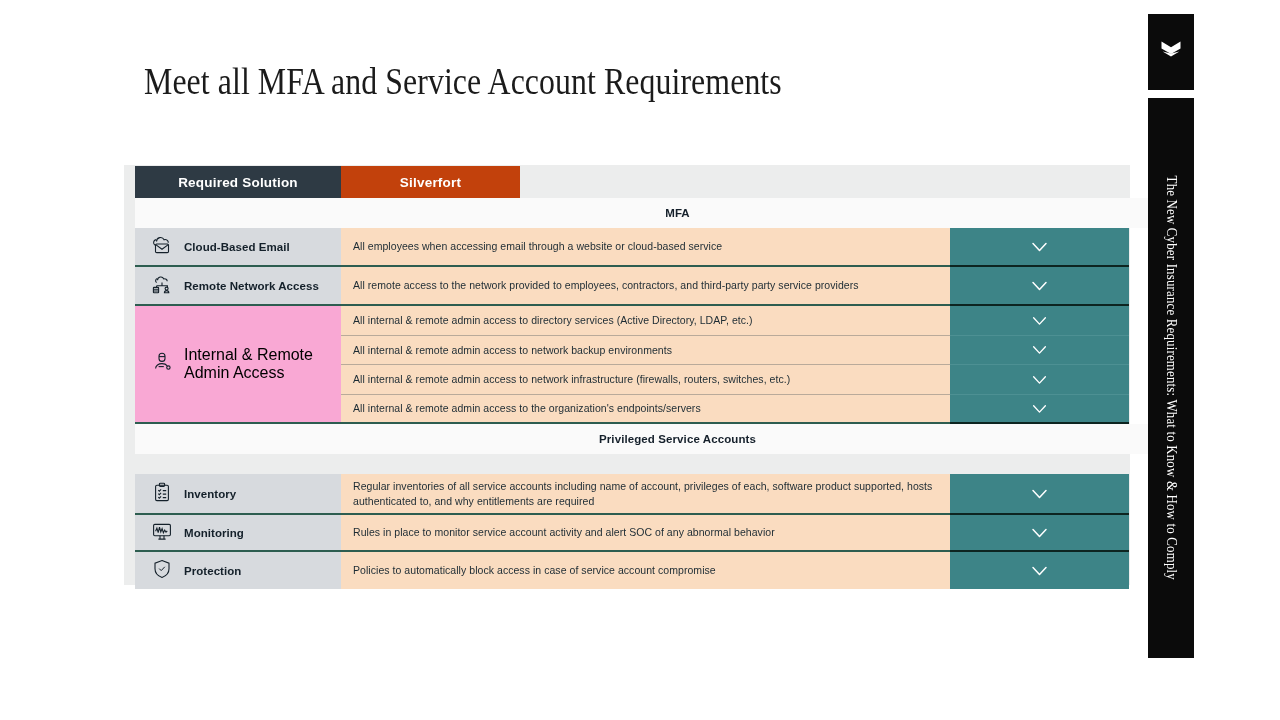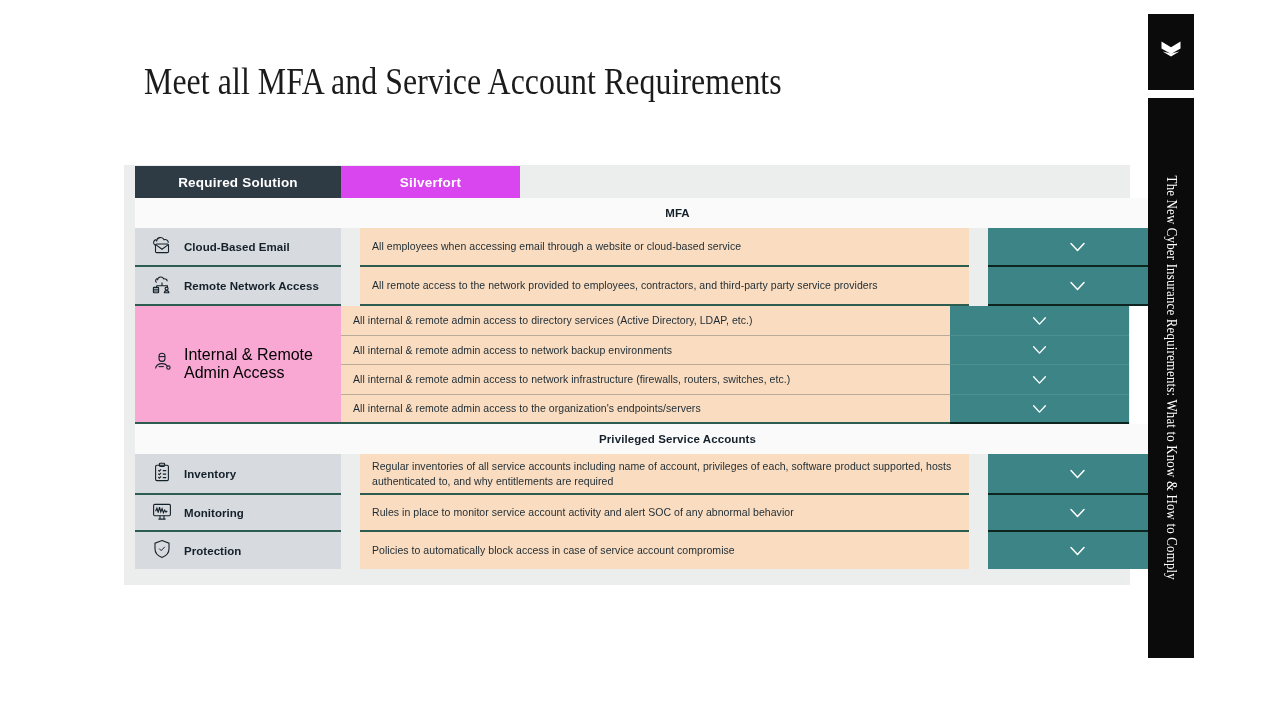--- a/index.html
+++ b/index.html
@@ -68,21 +68,21 @@
     display: flex;
     align-items: center;
     justify-content: center;
     color: #ffffff;
     font-size: 13.5px;
     font-weight: bold;
     letter-spacing: 0.2px;
   }
   .th-solution { width: 206px; background: #2e3a44; }
   .th-capabilities { width: 609px; background: #0d221e; }
-  .th-silverfort { width: 179px; background: #d946ef; }
+  .th-silverfort { width: 179px; background: #c2410c; }
 
   
   .section-row {
     display: flex;
     height: 30px;
     flex: 0 0 30px;
     background: #fafafa;
     align-items: center;
     padding-left: 32px;
   }
@@ -94,21 +94,20 @@
     font-weight: bold;
     color: #15202b;
     letter-spacing: 0.1px;
   }
   .section-row .sec-right { width: 179px; }
 
   
   .row {
     display: flex;
     flex: 0 0 auto;
-    gap: 19px;
   }
   .cell-solution {
     width: 206px;
     background: #d7dade;
     display: flex;
     align-items: center;
     gap: 9px;
     padding: 0 10px 0 14px;
     border-bottom: 2px solid #2d5d50;
   }
@@ -344,21 +343,21 @@
 
         </div>
       </div>
 
       <div class="section-row">
         <div class="sec-left"></div>
         <div class="sec-mid">Privileged Service Accounts</div>
         <div class="sec-right"></div>
       </div>
 
-      <div class="row" style="height:41px;">
+      <div class="row" style="height:41px;margin-top:20px;">
         <div class="cell-solution">
           <span class="icon">
             <svg width="26" height="26" viewBox="0 0 26 26" fill="none" stroke="#14202a" stroke-width="1.1">
               <rect x="6.6" y="6.2" width="12.8" height="15.4" rx="1.3"></rect>
               <rect x="10.4" y="4.2" width="5.2" height="3.2" rx="0.9"></rect>
               <path d="M9.3 11.2l1 1 1.8-1.9M9.3 14.7l1 1 1.8-1.9M9.3 18.2l1 1 1.8-1.9"></path>
               <path d="M13.8 11.6h3.4M13.8 15.1h3.4M13.8 18.6h3.4"></path>
             </svg>
           </span>
           <span class="sol-label">Inventory</span>

